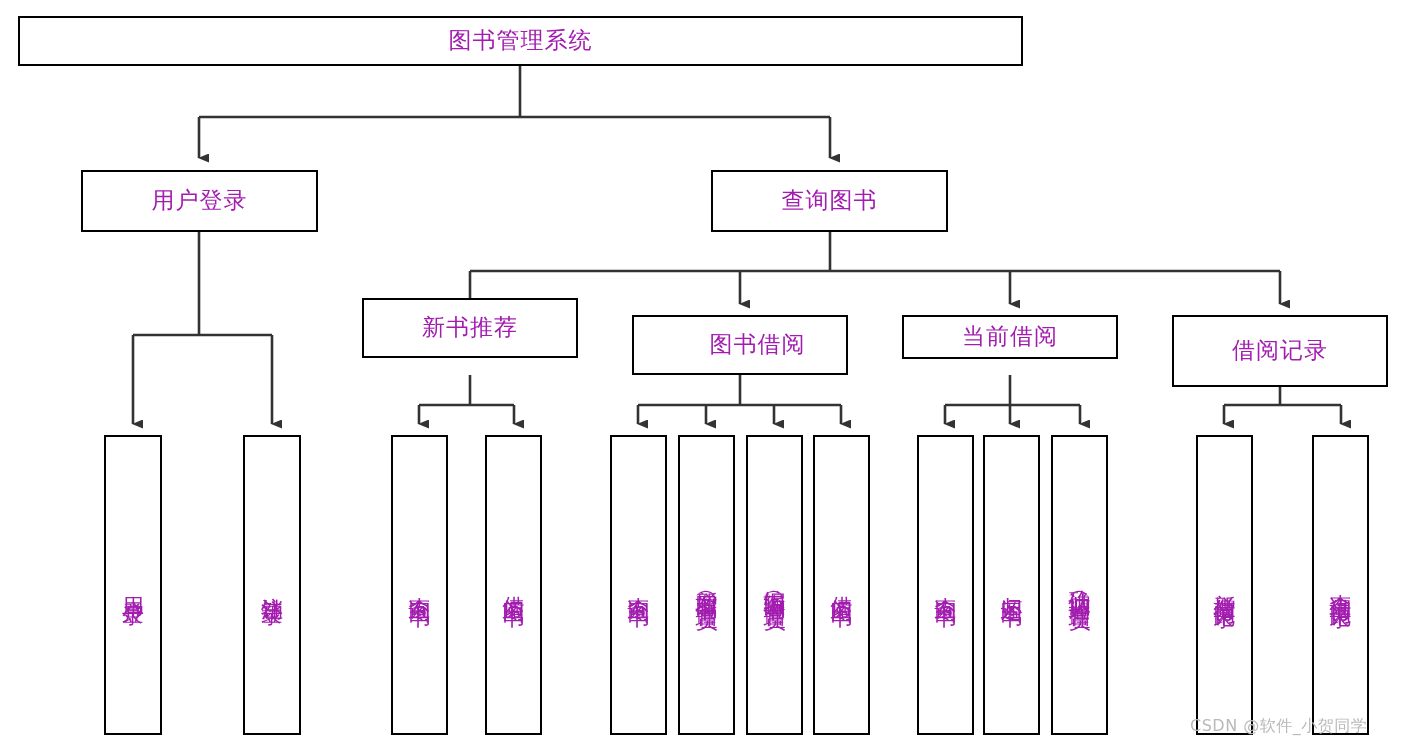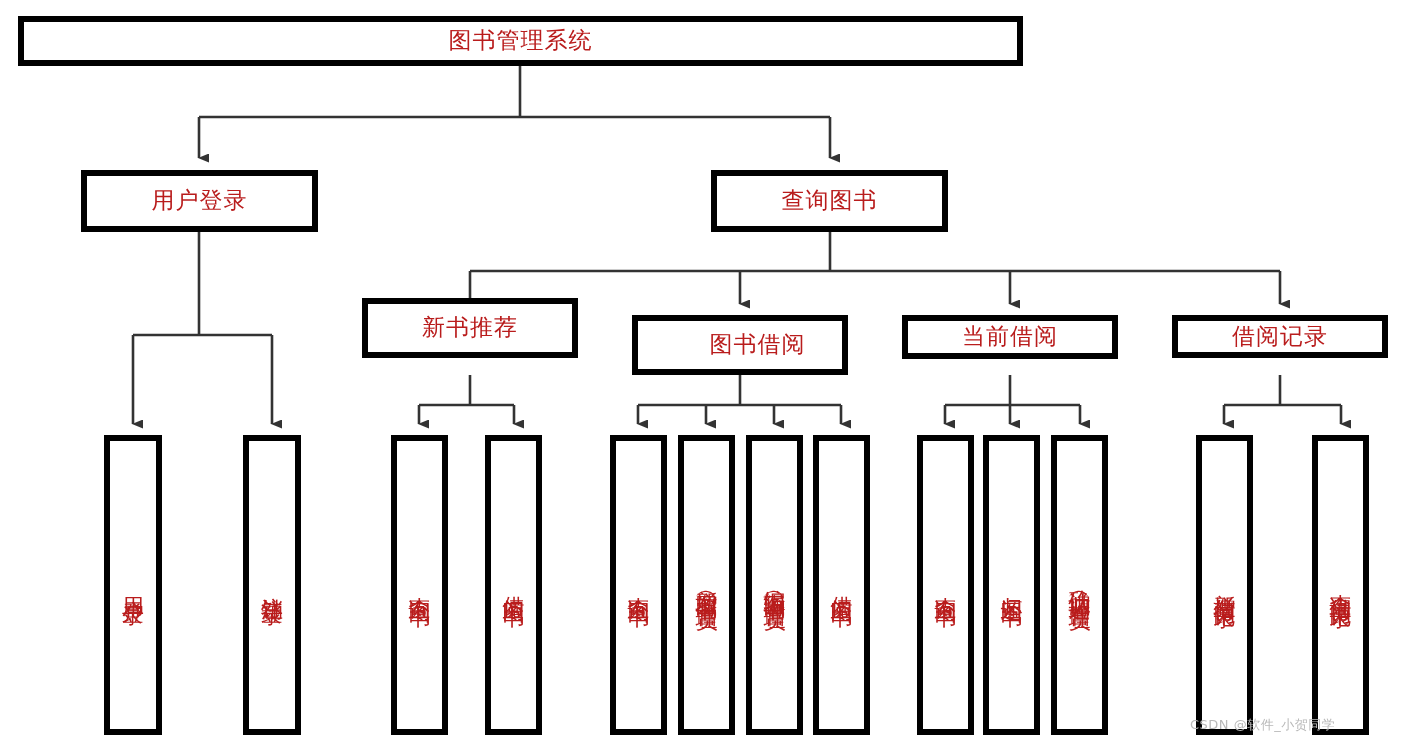--- a/index.html
+++ b/index.html
@@ -23,25 +23,25 @@
     left: 0;
     top: 0;
     width: 1405px;
     height: 747px;
     pointer-events: none;
   }
   .node {
     position: absolute;
     box-sizing: border-box;
     background: #ffffff;
-    border: 6px solid #000000;
+    border: 2px solid #000000;
     display: flex;
     align-items: center;
     justify-content: center;
-    color: #b91c1c;
+    color: #a21caf;
   }
   .node-h {
     font-size: 23px;
     line-height: 1.1;
     letter-spacing: 1px;
     white-space: nowrap;
   }
   .node-v {
     align-items: flex-start;
     justify-content: center;
@@ -58,21 +58,21 @@
   .vwrap {
     width: 100%;
     height: 100%;
     display: flex;
     align-items: center;
     justify-content: center;
   }
   .watermark {
     position: absolute;
     color: #b9b9b9;
-    font-size: 13px;
+    font-size: 16px;
     letter-spacing: 0.5px;
     white-space: nowrap;
     user-select: none;
   }
 </style>
 </head>
 <body>
 
 <div id="diagram-root">
 
@@ -139,21 +139,21 @@
 
   <div class="node node-h" style="left:362px; top:298px; width:216px; height:60px;text-align:right;">
     <span>新书推荐</span>
   </div>
   <div class="node node-h" style="left:632px; top:315px; width:216px; height:60px;padding-left:35px;">
     <span>图书借阅</span>
   </div>
   <div class="node node-h" style="left:902px; top:315px; width:216px; height:44px;">
     <span>当前借阅</span>
   </div>
-  <div class="node node-h" style="left:1172px; top:315px; width:216px; height:43px;">
+  <div class="node node-h" style="left:1172px; top:315px; width:216px; height:72px;">
     <span>借阅记录</span>
   </div>
 
   <div class="node node-v" style="left:104px; top:435px; width:58px; height:300px;">
     <span class="vwrap">
         <span class="vlabel">用户登录</span>
       </span>
   </div>
   <div class="node node-v" style="left:243px; top:435px; width:58px; height:300px;">
     <span class="vwrap">

